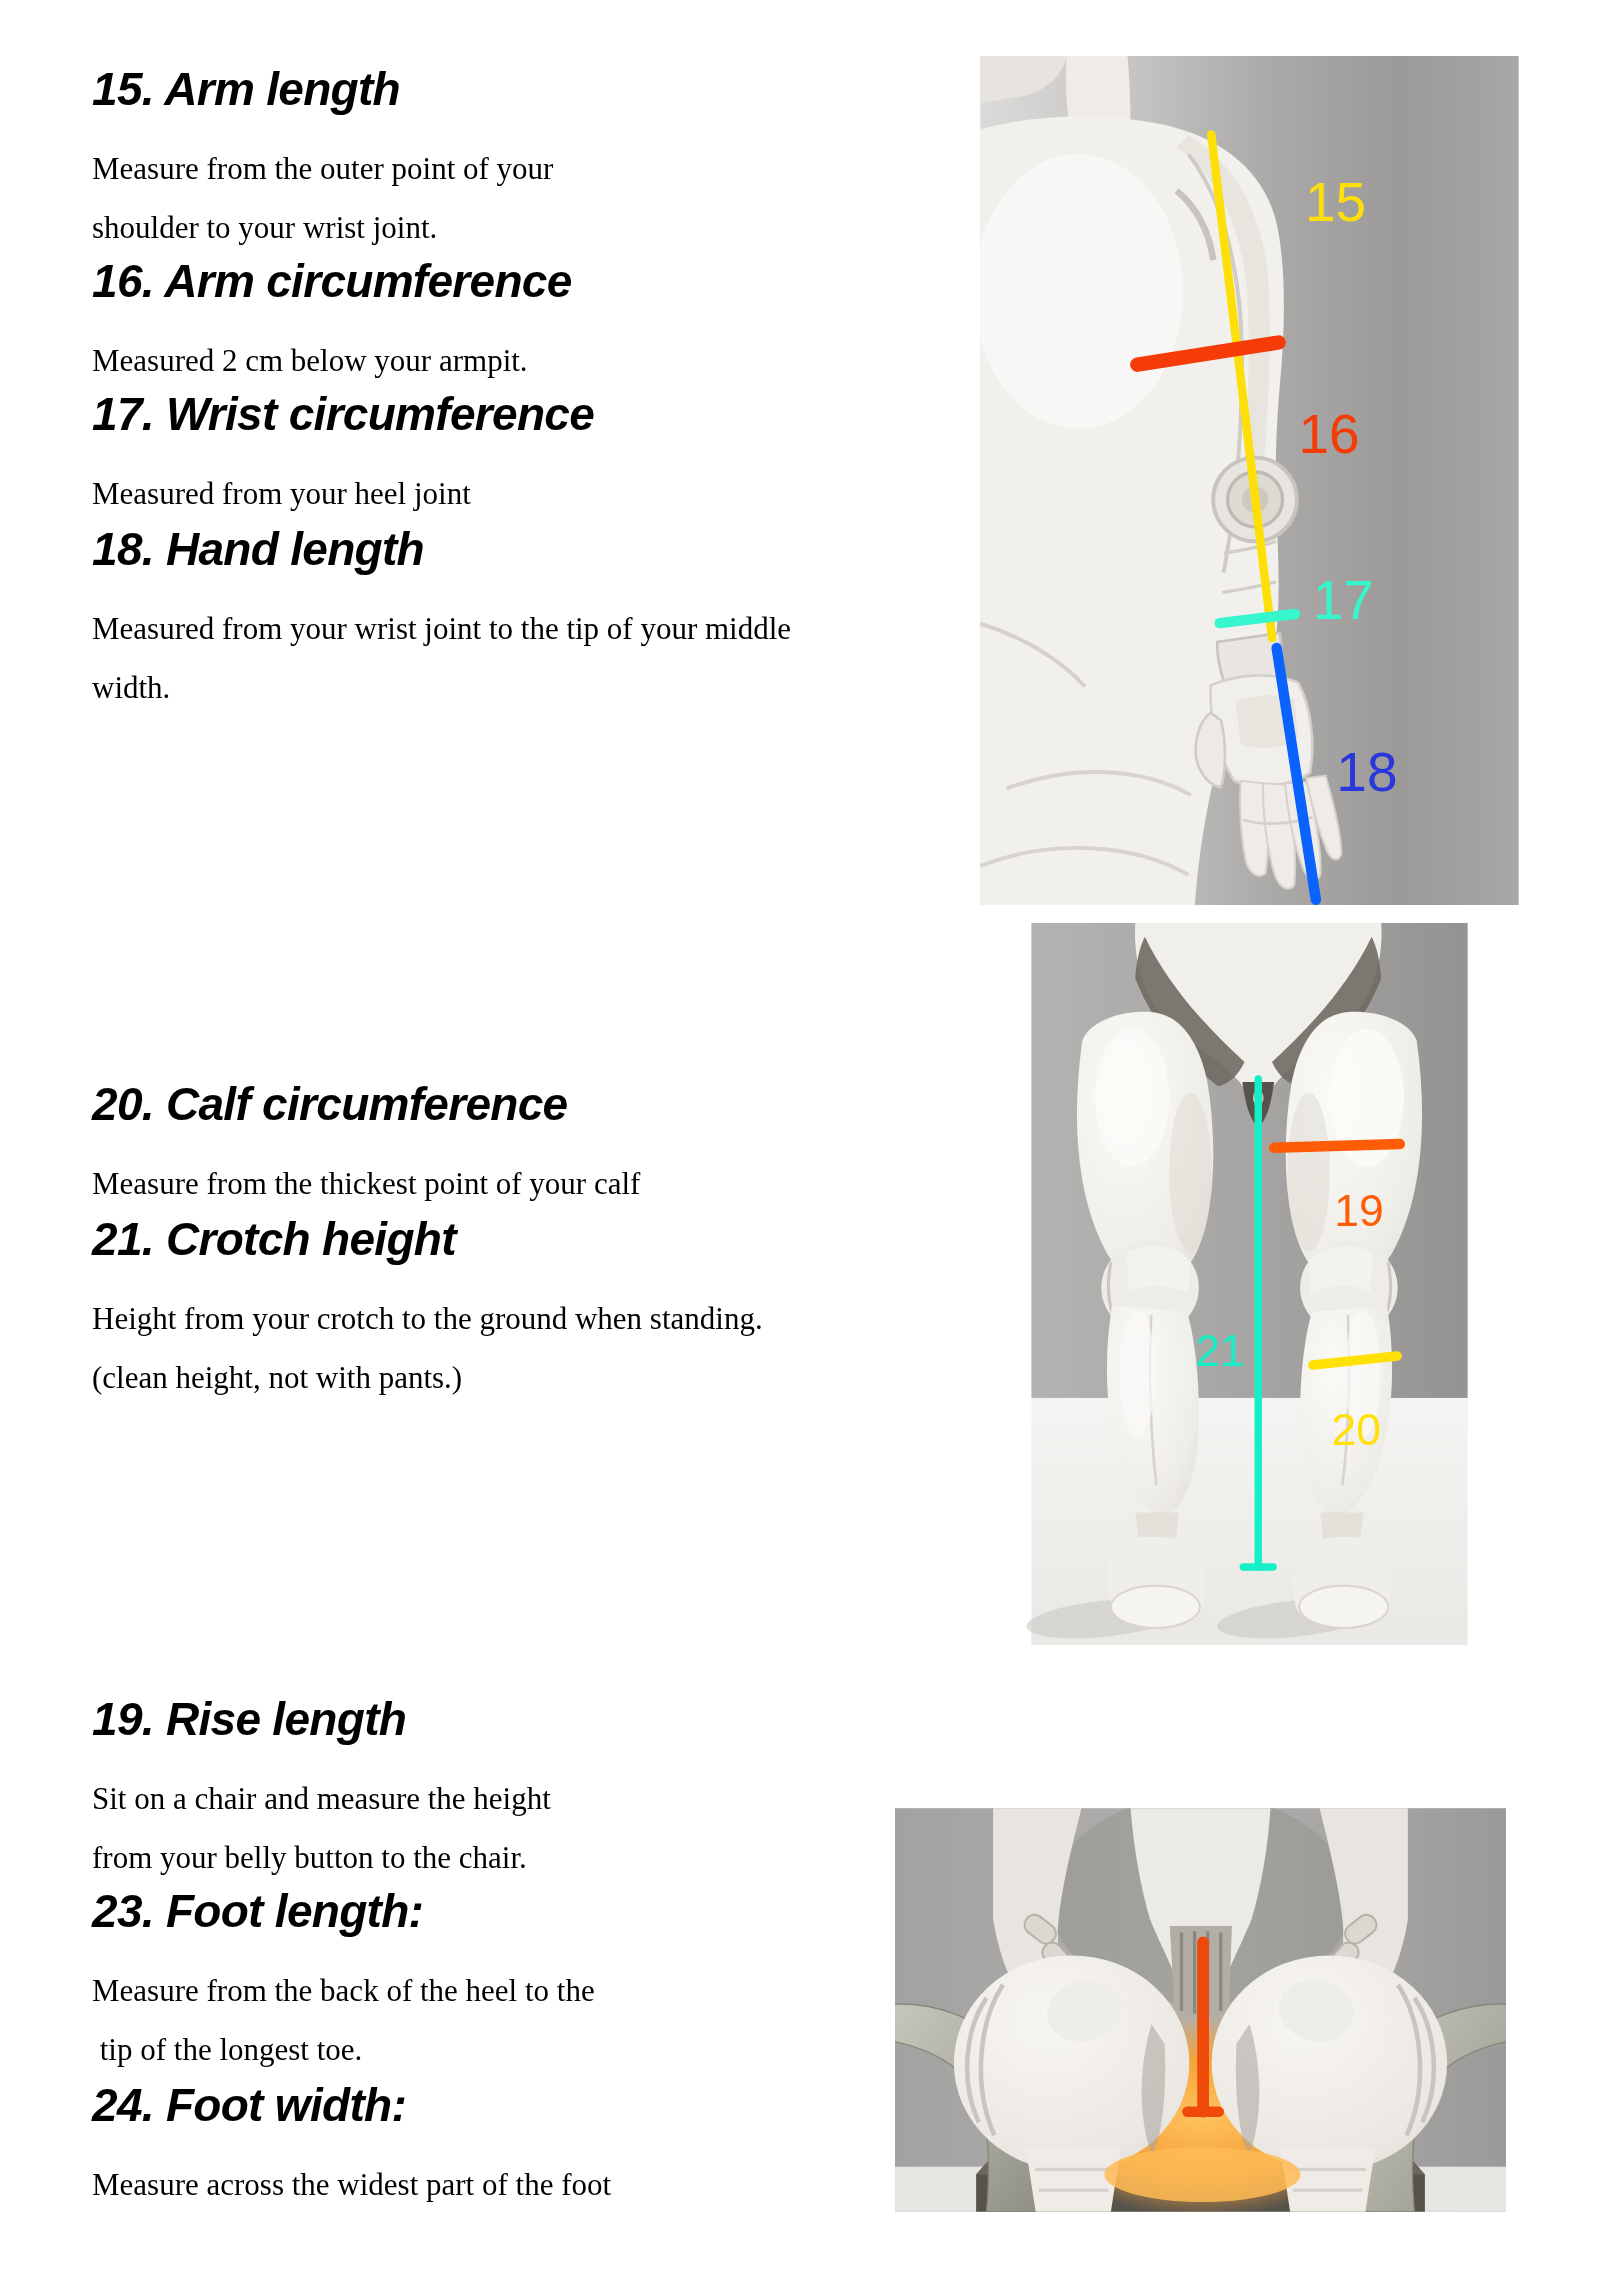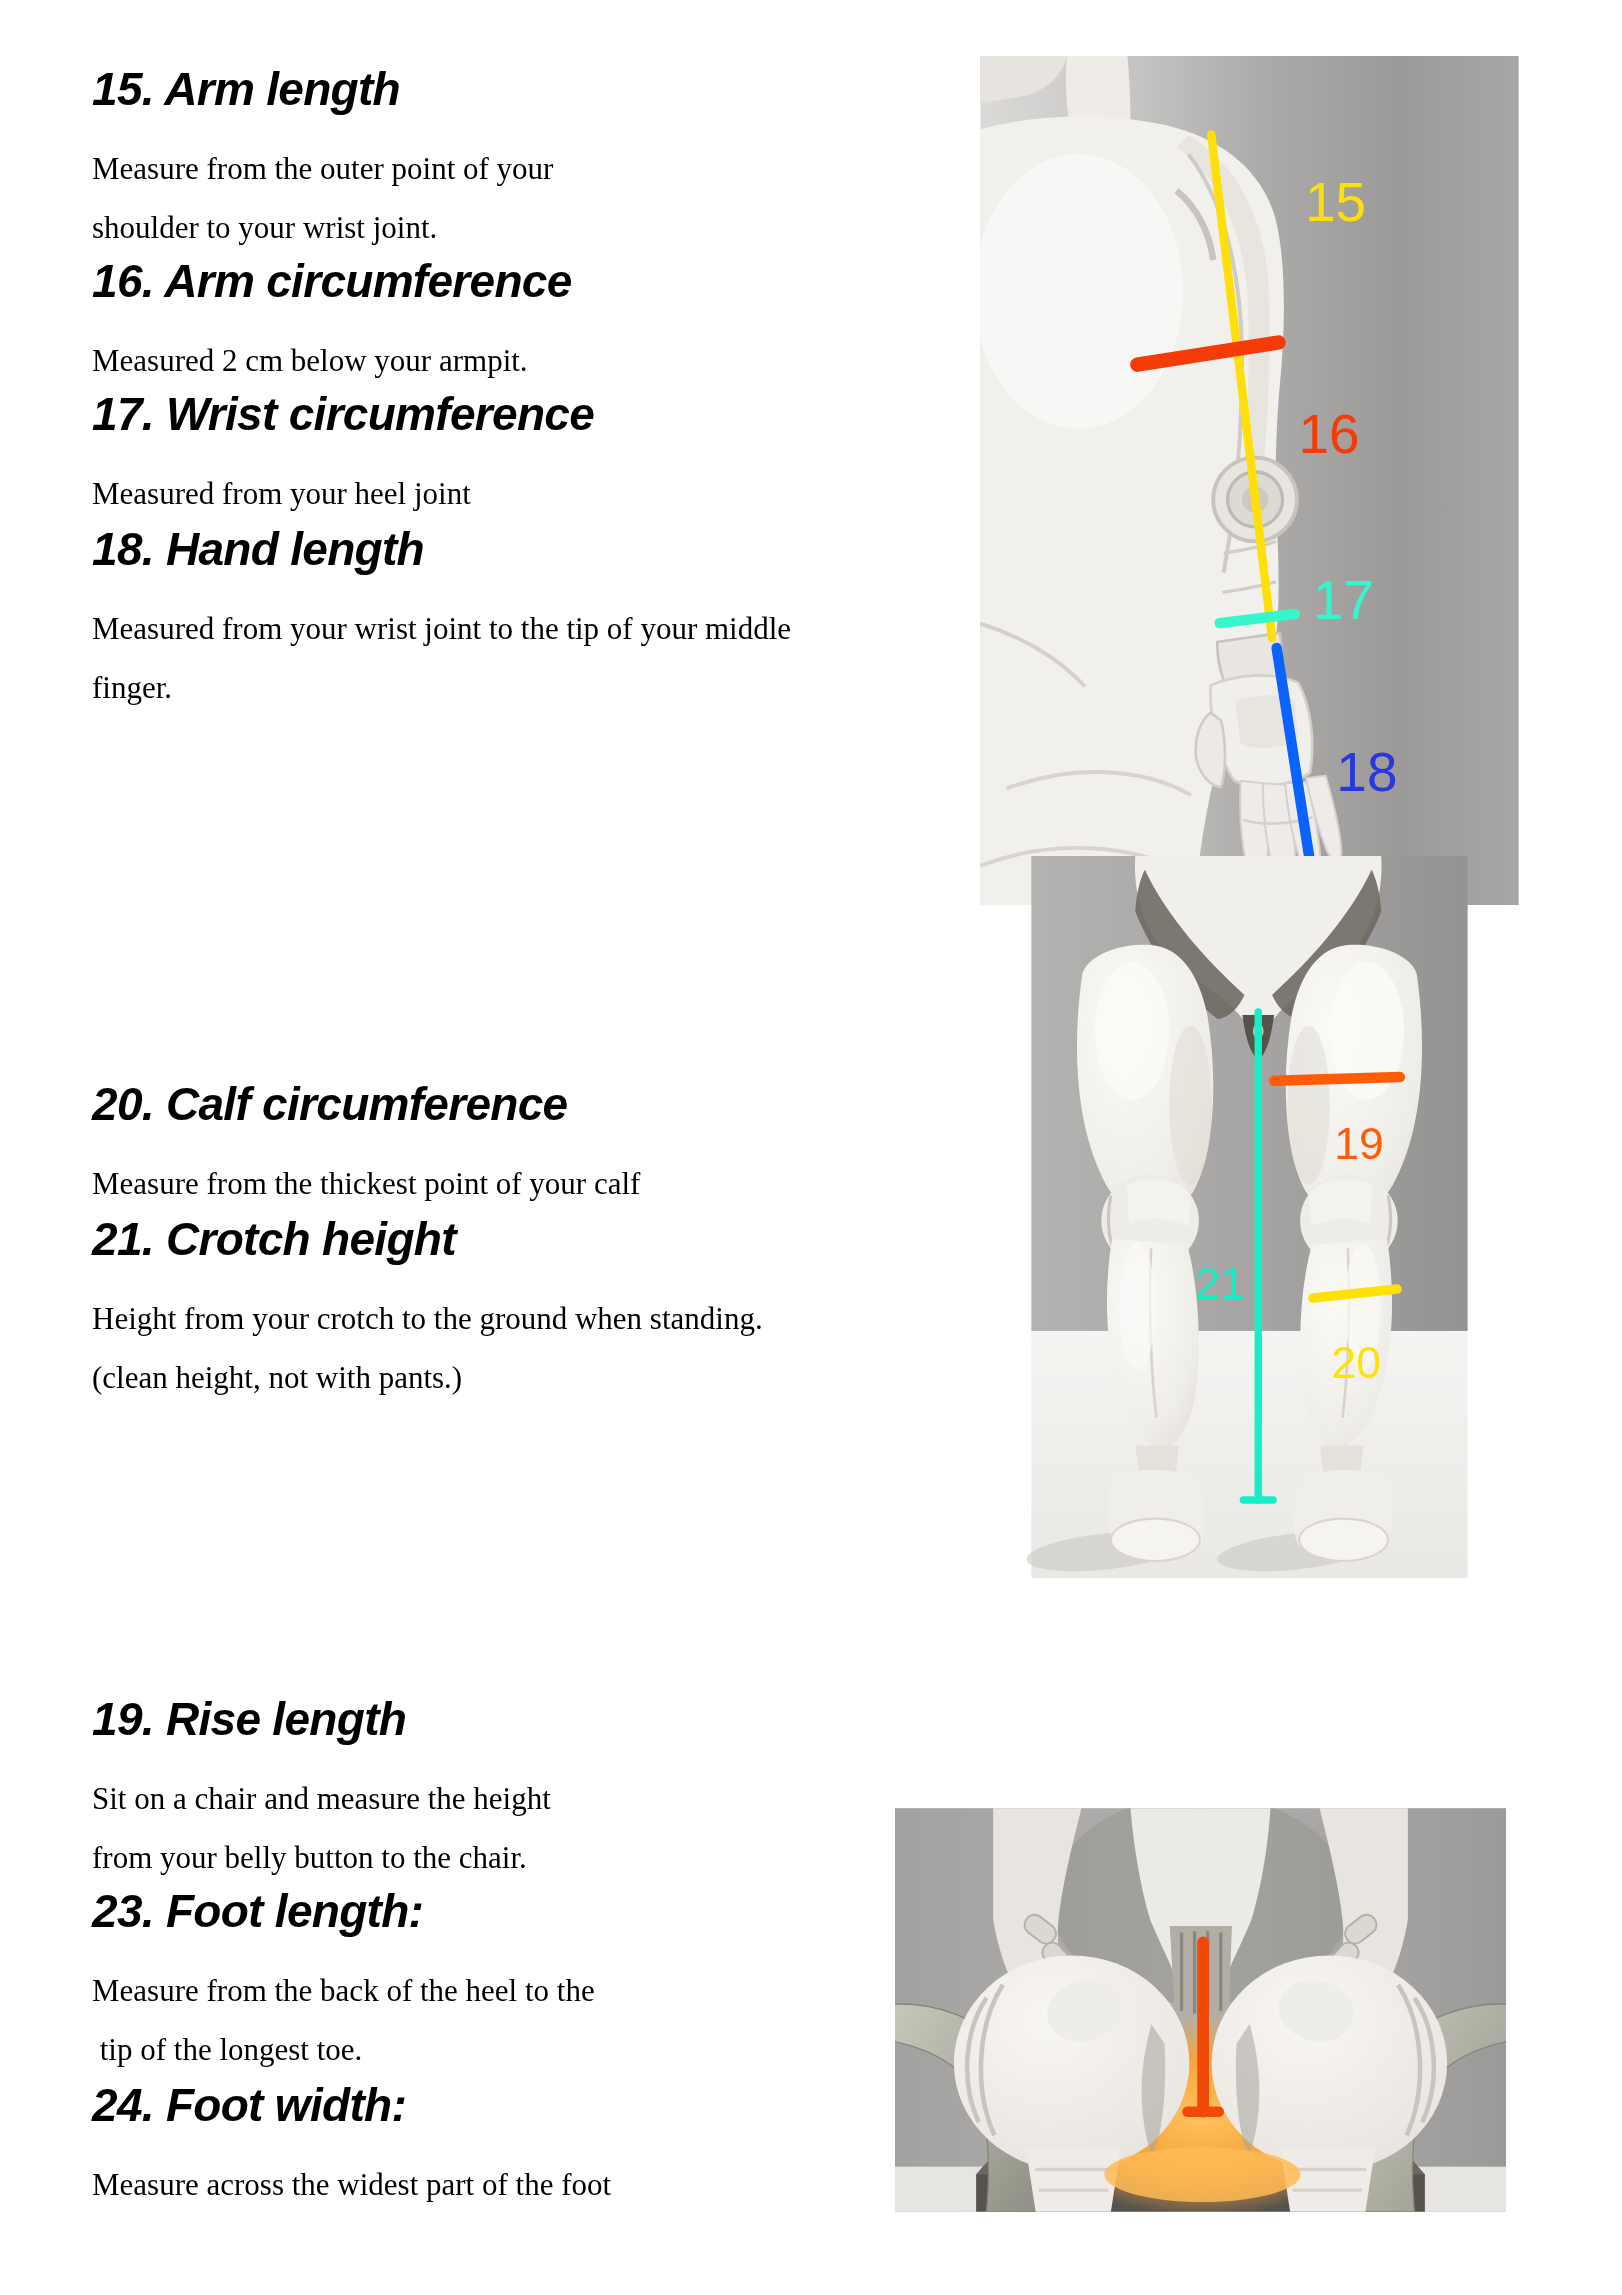--- a/index.html
+++ b/index.html
@@ -30,21 +30,21 @@
     <h2>16. Arm circumference</h2>
     <p>Measured 2 cm below your armpit.</p>
   </div>
   <div class="sec" style="top:388px">
     <h2>17. Wrist circumference</h2>
     <p>Measured from your heel joint</p>
   </div>
   <div class="sec" style="top:523px">
     <h2>18. Hand length</h2>
     <p>Measured from your wrist joint to the tip of your middle</p>
-    <p>finger.</p>
+    <p>width.</p>
   </div>
   <div class="sec" style="top:1078px">
     <h2>20. Calf circumference</h2>
     <p>Measure from the thickest point of your calf</p>
   </div>
   <div class="sec" style="top:1213px">
     <h2>21. Crotch height</h2>
     <p>Height from your crotch to the ground when standing.</p>
     <p>(clean height, not with pants.)</p>
   </div>
@@ -109,21 +109,21 @@
       <line x1="240" y1="472" x2="456" y2="438" stroke-width="22" stroke-linecap="round" stroke="#f53b08"></line>
       <line x1="366" y1="867" x2="481" y2="853" stroke-width="16" stroke-linecap="round" stroke="#35f6cc"></line>
       <line x1="453" y1="905" x2="513" y2="1290" stroke-width="16" stroke-linecap="round" stroke="#0a62ff"></line>
       <text class="mlabel" x="543" y="252" text-anchor="middle" fill="#ffdf0a">15</text>
       <text class="mlabel" x="533" y="607" text-anchor="middle" fill="#f53b08">16</text>
       <text class="mlabel" x="555" y="860" text-anchor="middle" fill="#35f6cc">17</text>
       <text class="mlabel" x="591" y="1124" text-anchor="middle" fill="#2838de">18</text>
     </svg>
   </div>
 
-  <div class="fig" style="left:980px;top:856px;width:539px;height:722px">
+  <div class="fig" style="left:980px;top:923px;width:539px;height:722px">
     <svg viewBox="0 0 823 1362">
       <defs>
         <linearGradient id="f2bg" x1="0" y1="0" x2="1" y2="0">
           <stop offset="0" stop-color="#b4b3b1"></stop>
           <stop offset="0.5" stop-color="#a6a5a3"></stop>
           <stop offset="1" stop-color="#949391"></stop>
         </linearGradient>
         <linearGradient id="f2floor" x1="0" y1="0" x2="0" y2="1">
           <stop offset="0" stop-color="#f5f4f2"></stop>
           <stop offset="1" stop-color="#e9e8e5"></stop>

